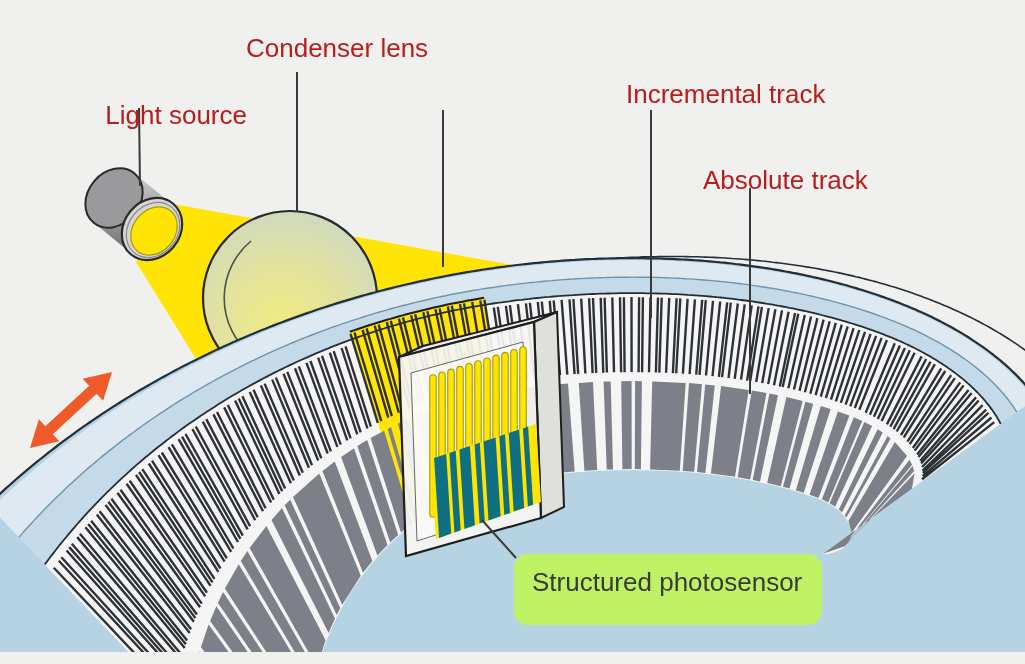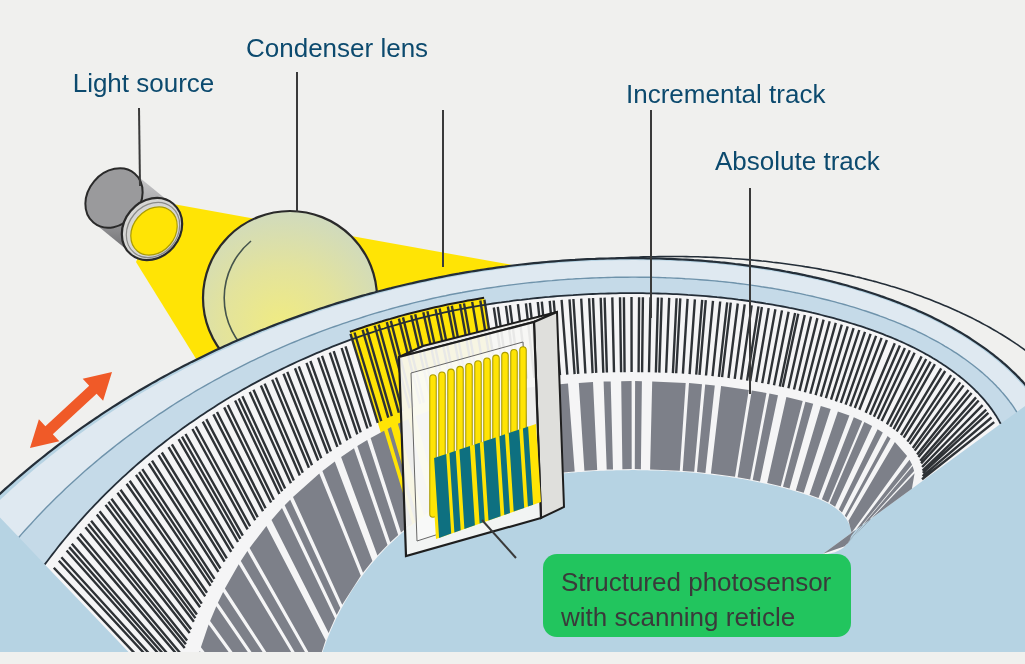--- a/index.html
+++ b/index.html
@@ -1,22 +1,22 @@
 <!DOCTYPE html>
 <html><head>
 <meta charset="utf-8">
 <style>
   html,body{margin:0;padding:0;background:#888;}
   #stage{position:relative;width:1025px;height:664px;overflow:hidden;
          font-family:"Liberation Sans","DejaVu Sans",sans-serif;background:#f0f0ee;}
   #art{position:absolute;left:0;top:0;}
-  .lbl{position:absolute;font-size:26px;line-height:31px;color:#0c4a6e;white-space:nowrap;}
-  .lbl.right{text-align:center;}
-  #photosensor-label{position:absolute;left:514px;top:554px;background:#22c55e;
-     border-radius:14px;padding:11px 20px 2px 18px;font-size:26px;line-height:35px;color:#3a3a3a;margin-left:29px;}
+  .lbl{position:absolute;font-size:26px;line-height:31px;color:#b91c1c;white-space:nowrap;}
+  .lbl.right{text-align:right;margin-top:32px;}
+  #photosensor-label{position:absolute;left:514px;top:554px;background:#bef264;
+     border-radius:14px;padding:11px 20px 25px 18px;font-size:26px;line-height:35px;color:#3a3a3a;}
 </style>
 </head>
 <body>
 
 <div id="stage">
   <svg id="art" width="1025" height="664" viewBox="0 0 1025 664">
       <defs>
  <clipPath id="diskClip">
           <rect x="0" y="0" width="1025" height="652"></rect>
         </clipPath>
@@ -81,19 +81,18 @@
 
   <div class="lbl right" style="left:40px;top:68px;width:207px;">
     <div>Light source</div>
   </div>
 
   <div class="lbl" style="left:246px;top:33px;">Condenser lens</div>
 
 
   <div class="lbl" style="left:626px;top:79px;">Incremental track</div>
 
-  <div class="lbl" style="left:703px;top:146px;margin-left:12px;">Absolute track</div>
+  <div class="lbl" style="left:703px;top:165px;">Absolute track</div>
 
   <div id="photosensor-label">
     <div>Structured photosensor</div>
-    <div>with scanning reticle</div>
   </div>
 </div>
 
 </body></html>

